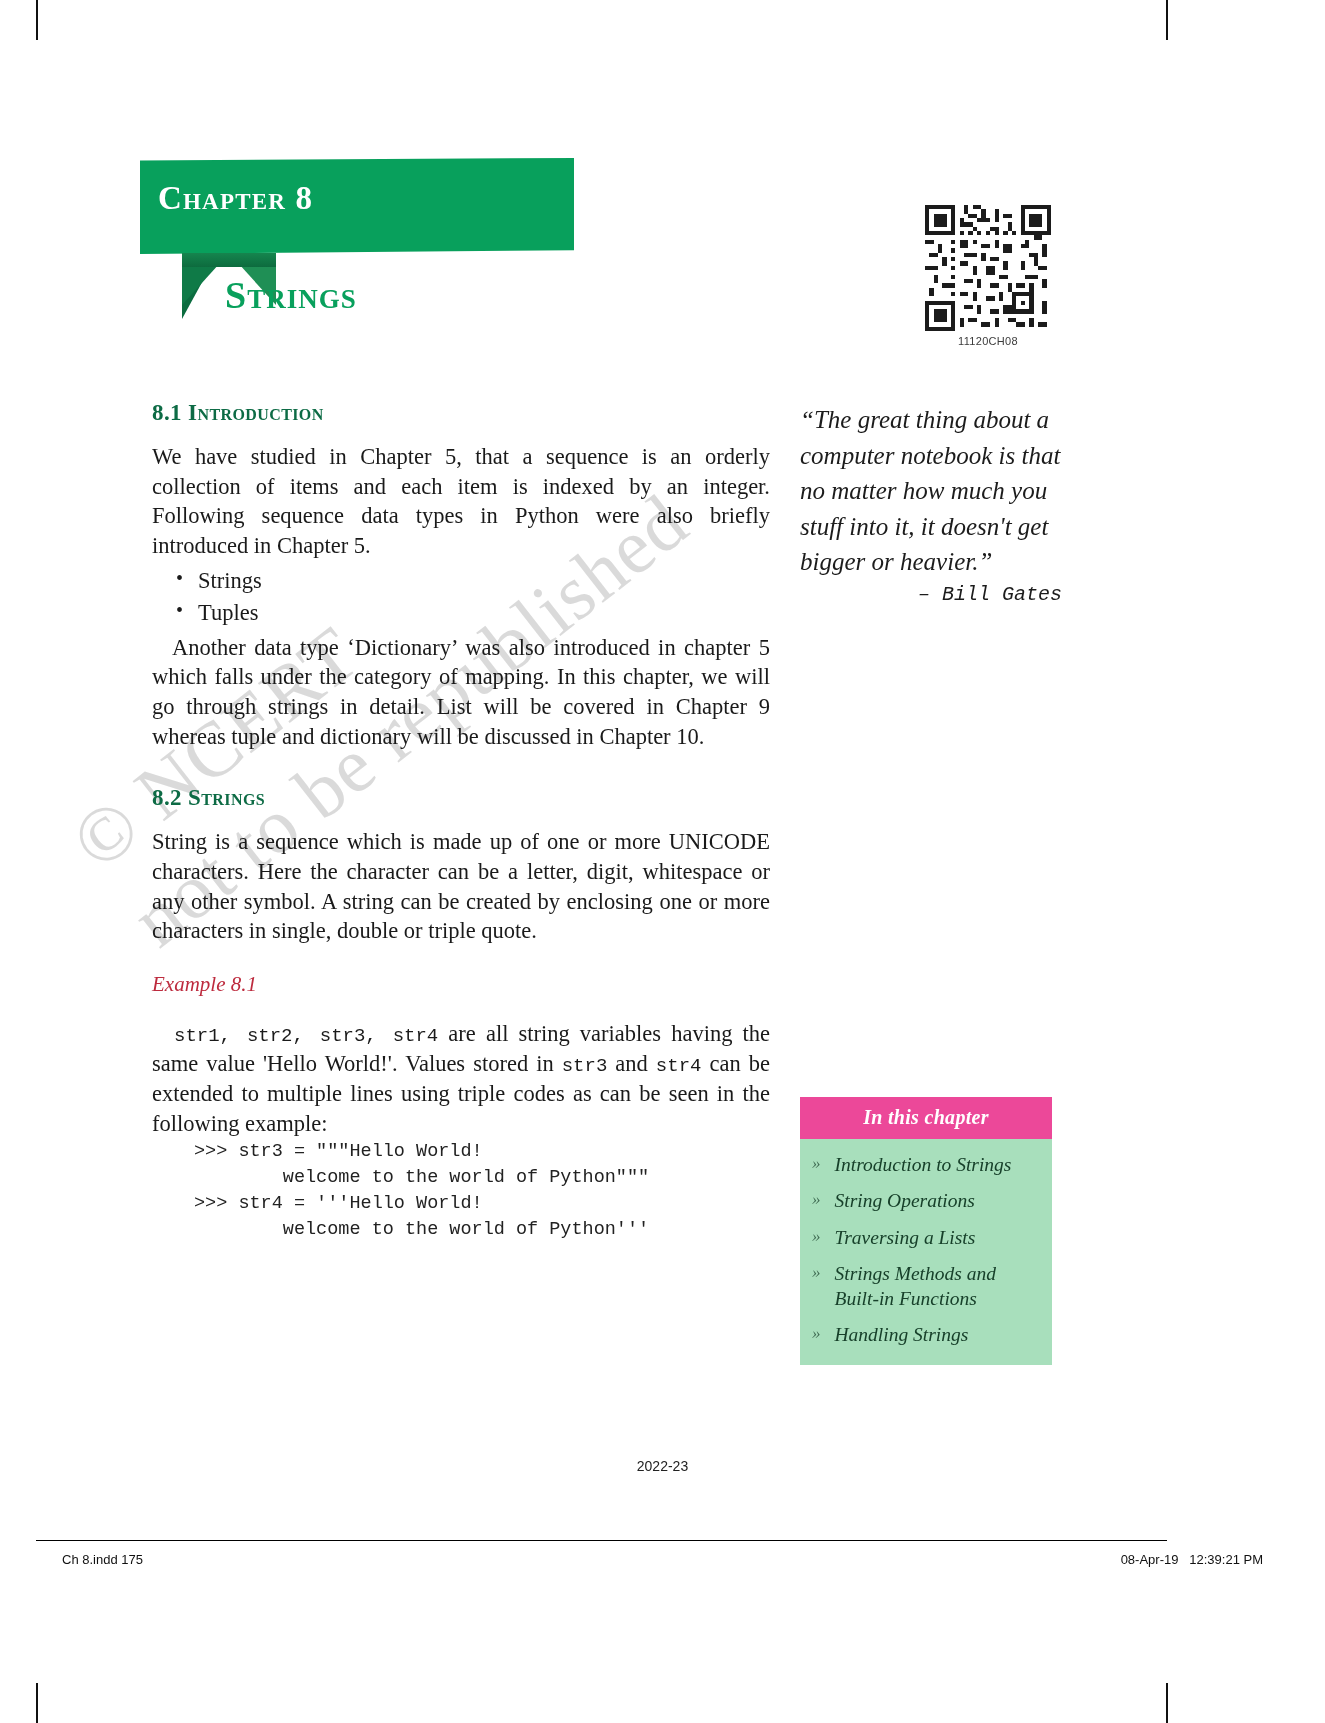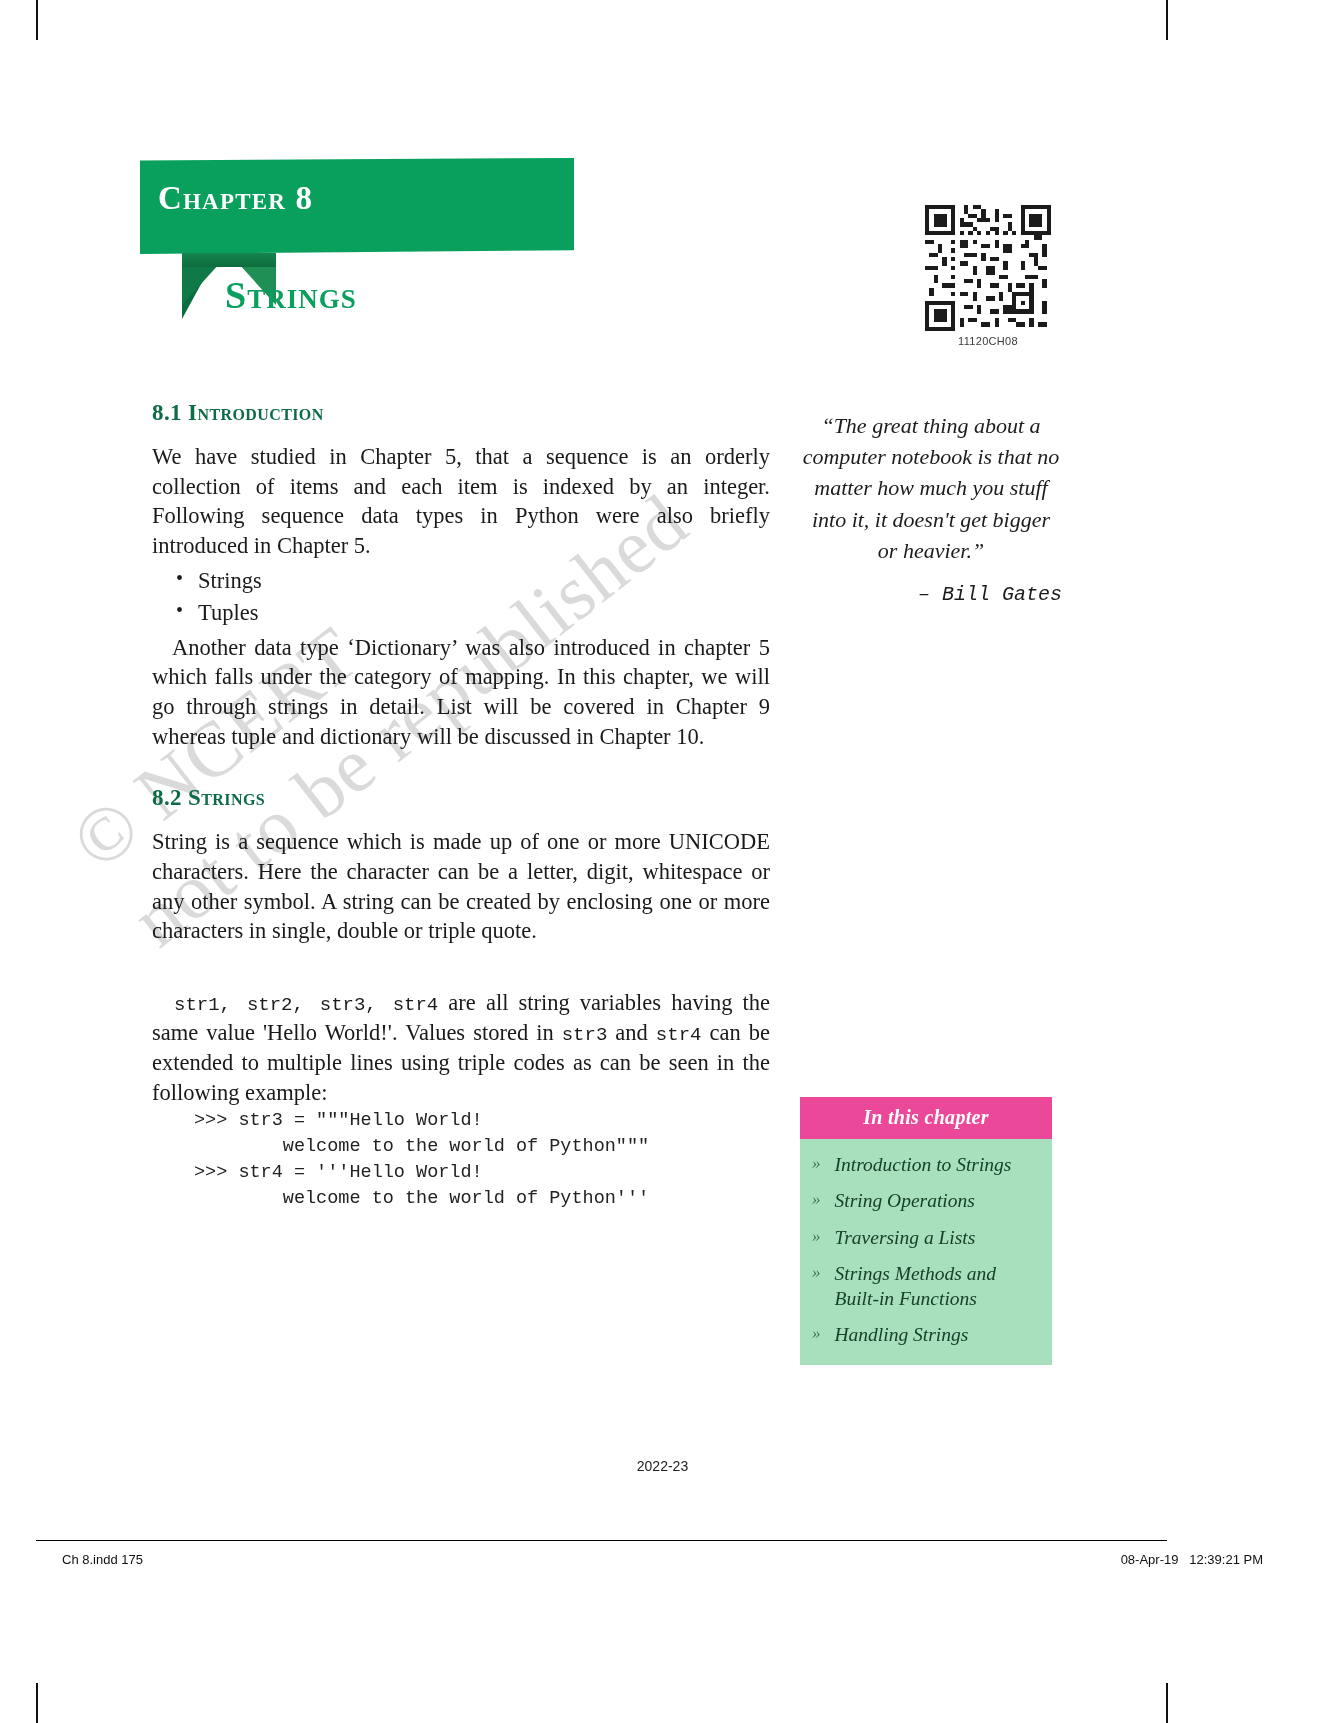--- a/index.html
+++ b/index.html
@@ -129,27 +129,26 @@
     color: #3b3b3b;
   }
 
   
   .quote-block {
     position: absolute;
     left: 800px;
     top: 402px;
     width: 262px;
     z-index: 4;
-    text-align: center;
+    text-align: left;
     font-family: "Liberation Serif", serif;
     font-style: italic;
-    font-size: 22px;
+    font-size: 25px;
     line-height: 1.42;
     color: #1c1c1c;
-    margin-top: 8px;
   }
   .quote-author {
     position: absolute;
     left: 800px;
     top: 583px;
     width: 262px;
     z-index: 4;
     text-align: right;
     font-family: Liberation Mono, monospace;
     font-style: italic;
@@ -469,20 +468,21 @@
 
   <h2 class="sec">
     <span class="num">8.2</span>
     <span>Strings</span>
   </h2>
 
   <p class="body">String is a sequence which is made up of one or more UNICODE characters. Here the character can be a letter, digit, whitespace or any other symbol. A string can be created by enclosing one or more characters in single, double or triple quote.</p>
 
   <div class="spacer-md"></div>
 
+  <div class="example-label">Example 8.1</div>
 
 
   <div class="spacer-sm"></div>
 
   <p class="body"><span style="display:inline-block;width:22px"></span><code class="inline">str1, str2, str3, str4</code><span> are all string variables having the same value 'Hello World!'. Values stored in </span><code class="inline">str3</code><span> and </span><code class="inline">str4</code><span> can be extended to multiple lines using triple codes as can be seen in the following example:</span></p>
 
   <pre class="code">&gt;&gt;&gt; str3 = """Hello World!
         welcome to the world of Python"""
 &gt;&gt;&gt; str4 = '''Hello World!
         welcome to the world of Python'''</pre>

